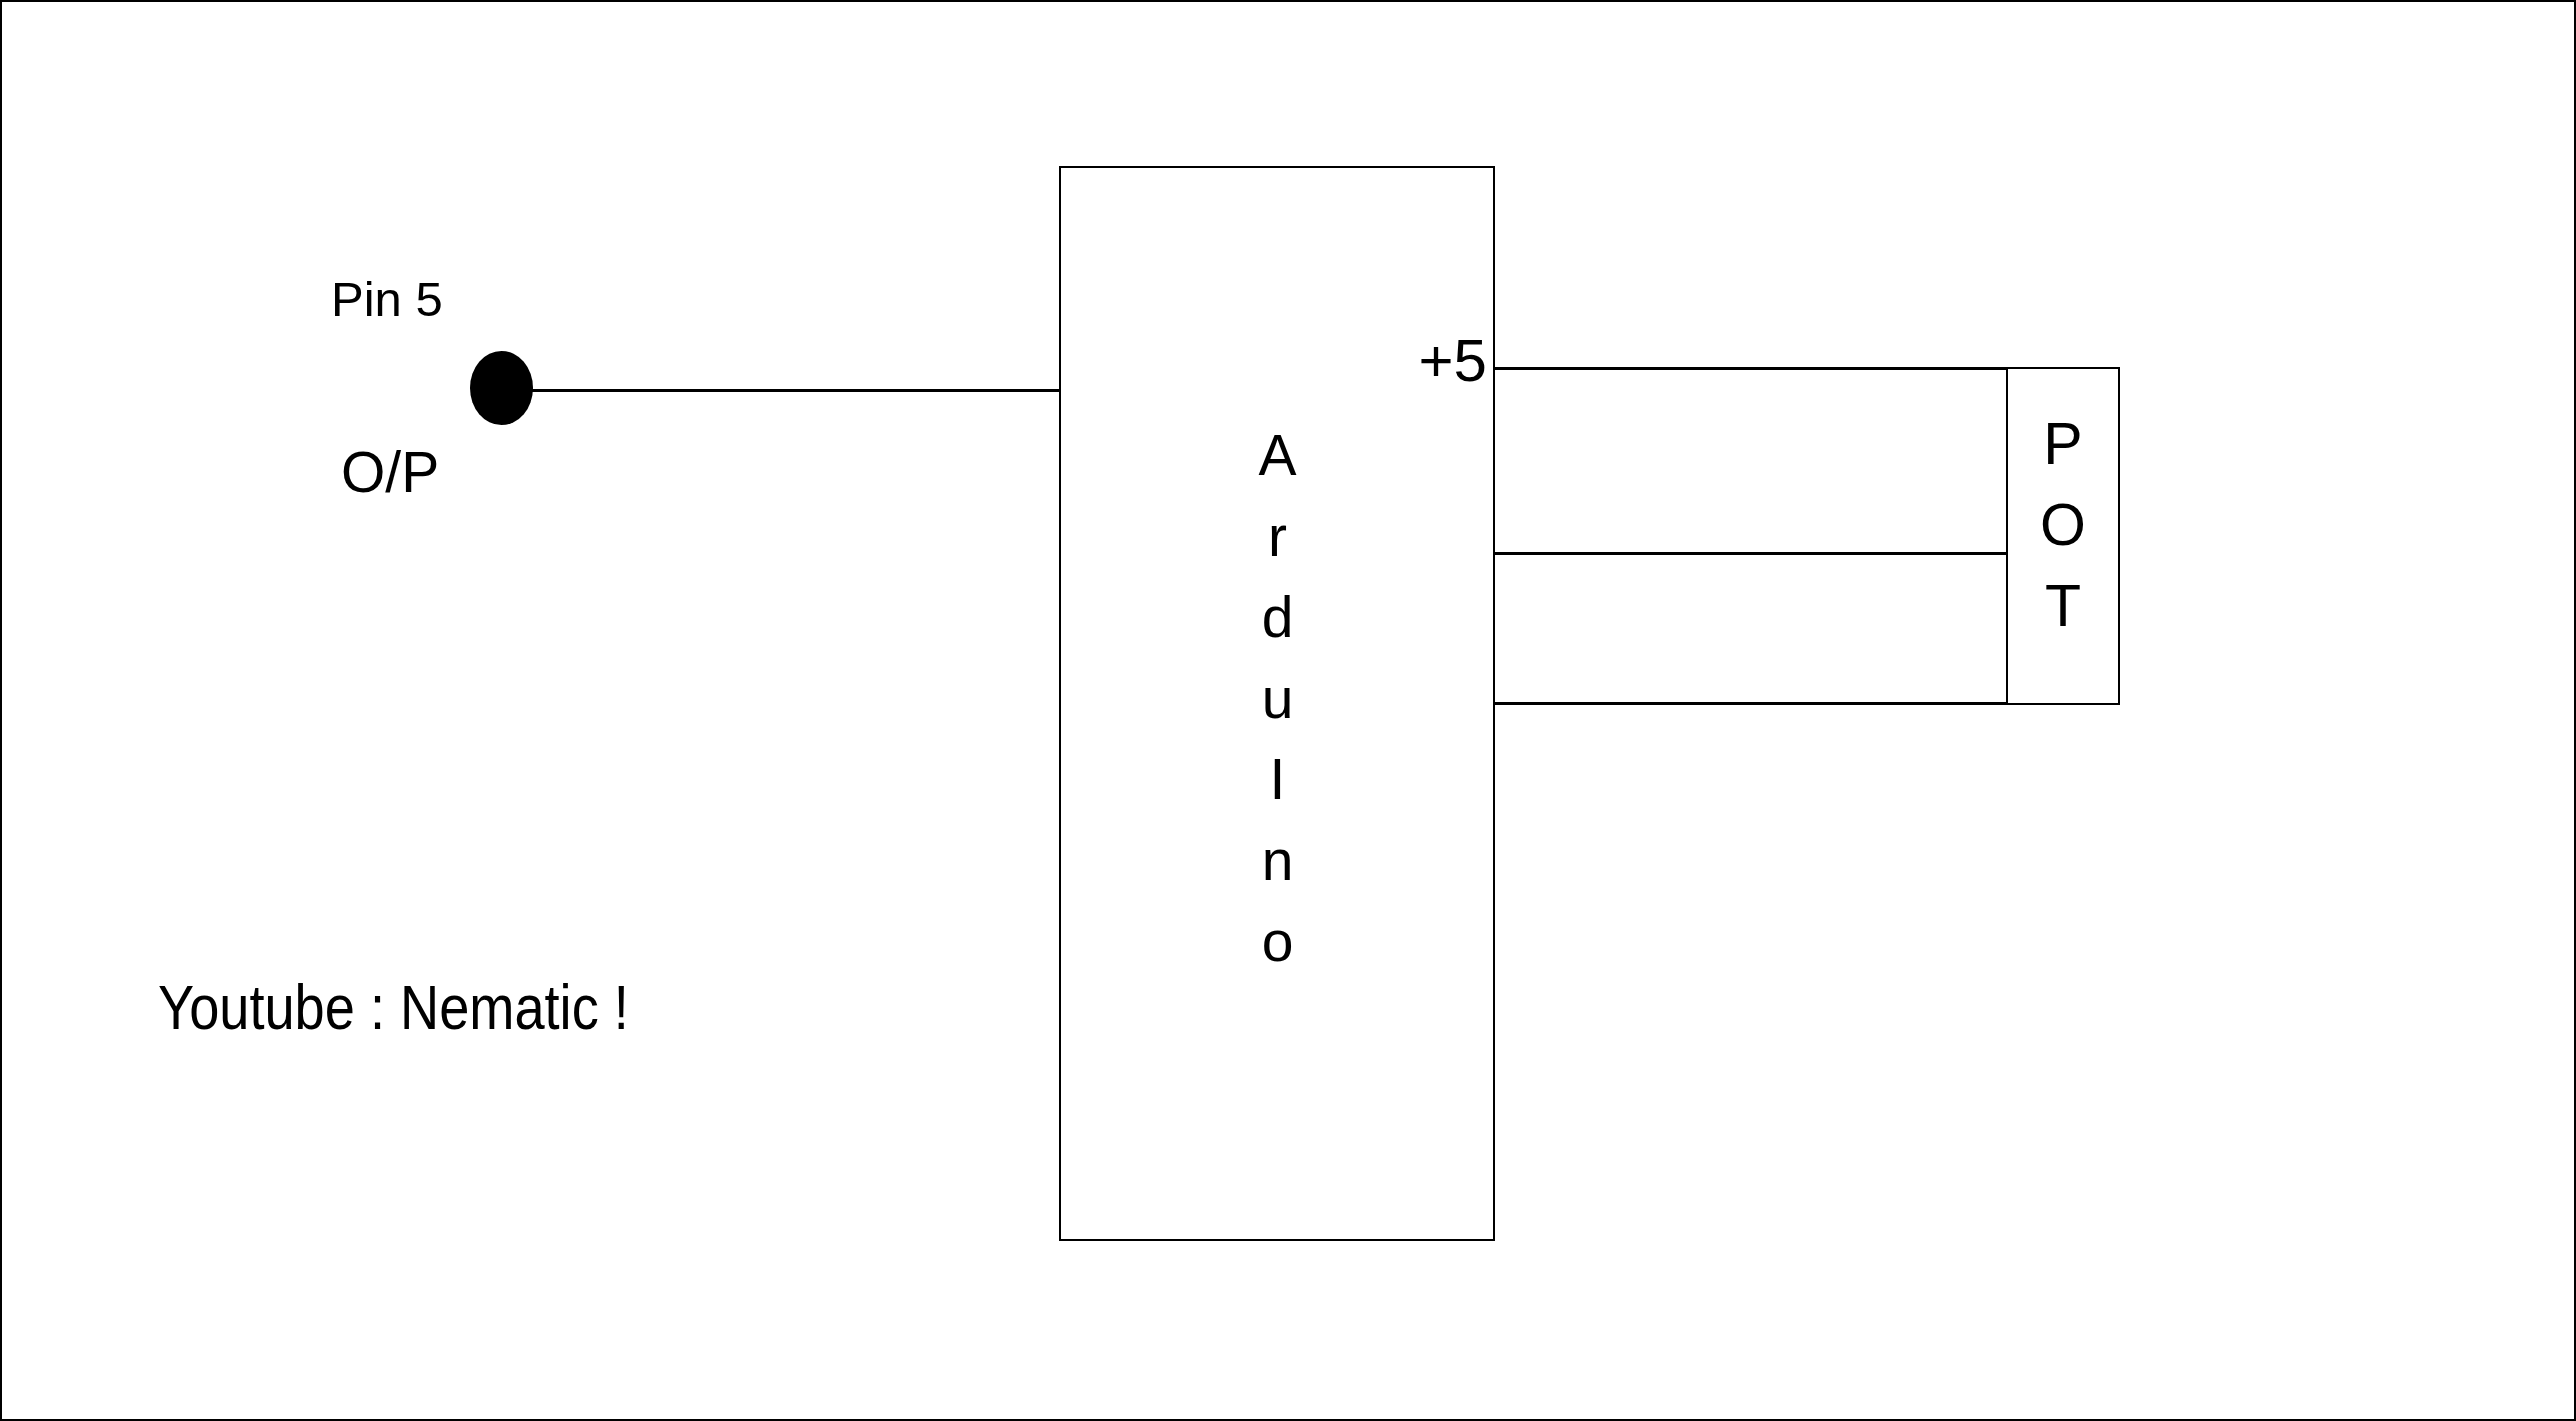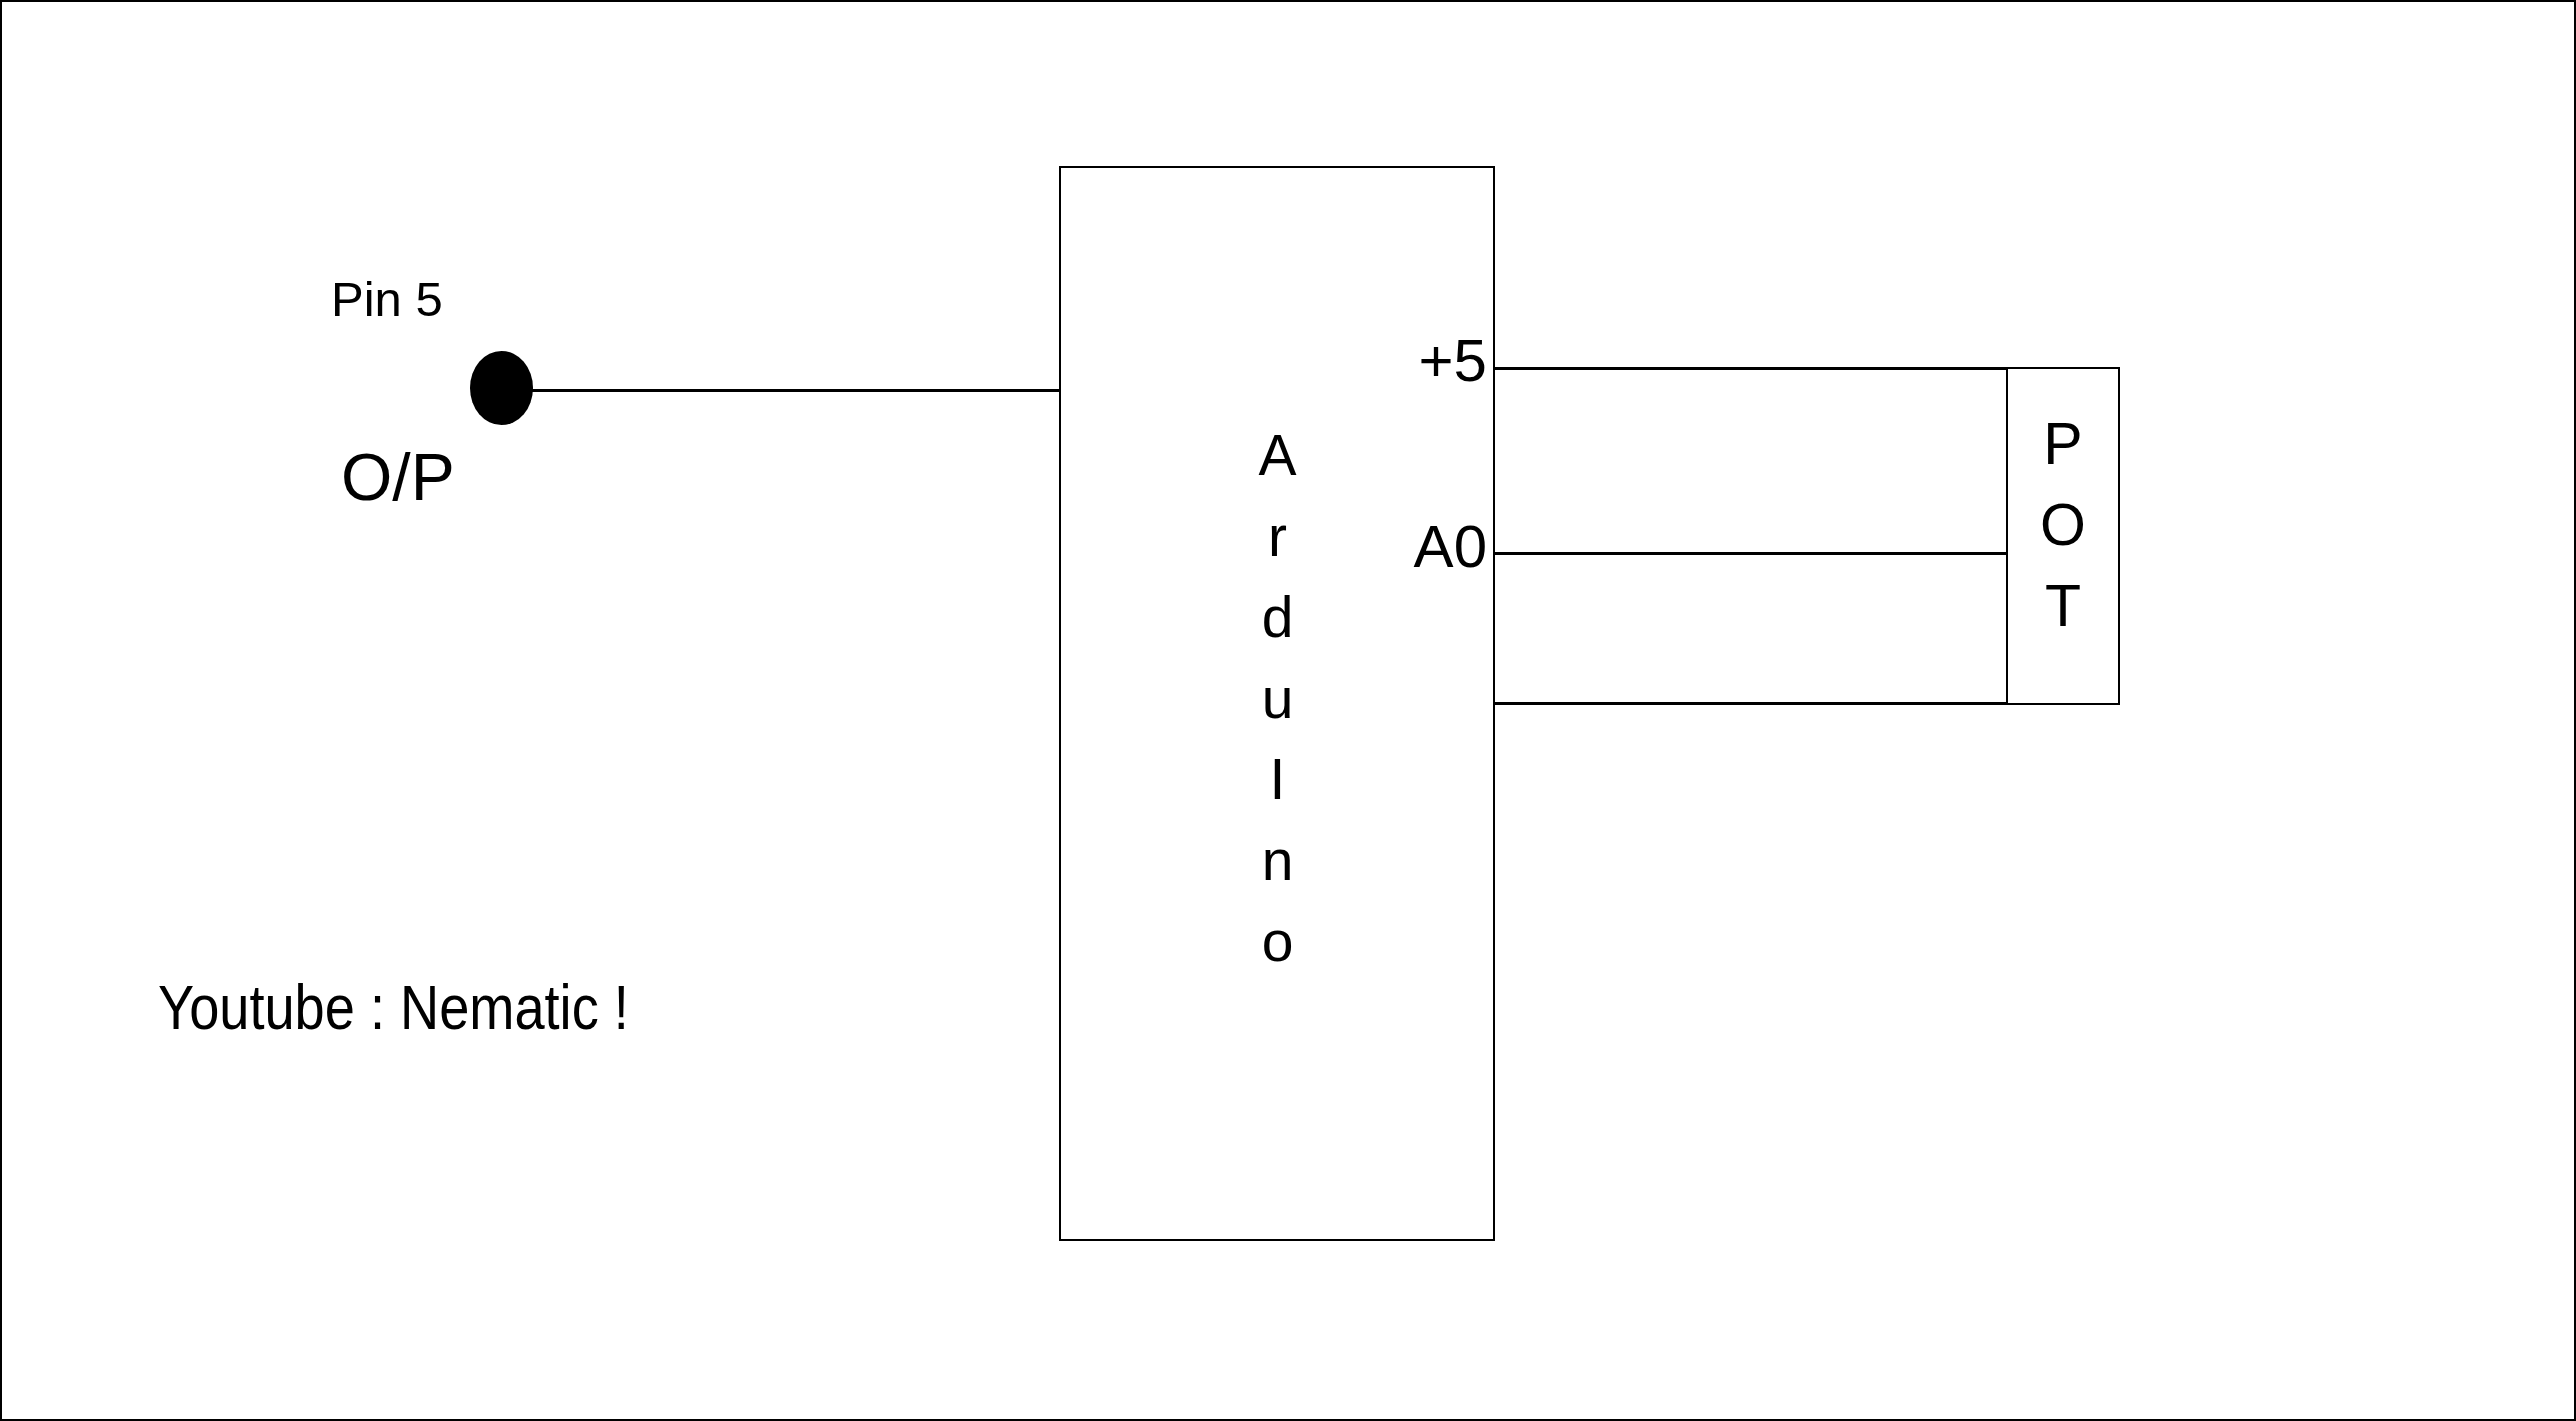--- a/index.html
+++ b/index.html
@@ -95,21 +95,21 @@
     width: 529px;
   }
   #label-pin5 {
     left: 329px;
     top: 273px;
     font-size: 49px;
   }
   #label-op {
     left: 339px;
     top: 442px;
-    font-size: 66px;
+    font-size: 57px;
   }
 
   
   #credit-text {
     left: 156px;
     top: 974px;
     font-size: 63px;
     font-family: "Liberation Sans Narrow", "Liberation Sans", sans-serif;
     transform: scaleX(0.86);
     transform-origin: left top;
@@ -153,21 +153,20 @@
     <span>A</span>
     <span>r</span>
     <span>d</span>
     <span>u</span>
     <span>I</span>
     <span>n</span>
     <span>o</span>
   </div>
 
   <div class="pin-label" id="pin-label-p5">+5</div>
-  <div class="pin-label" id="pin-label-a0">A0</div>
 
   <div id="op-dot"></div>
   <div class="hline" id="wire-pin5"></div>
   <div class="label" id="label-pin5">Pin 5</div>
   <div class="label" id="label-op">O/P</div>
 
   <div class="label" id="credit-text">Youtube : Nematic !</div>
 
   <div class="hline" id="wire-plus5"></div>
   <div class="hline" id="wire-a0"></div>

